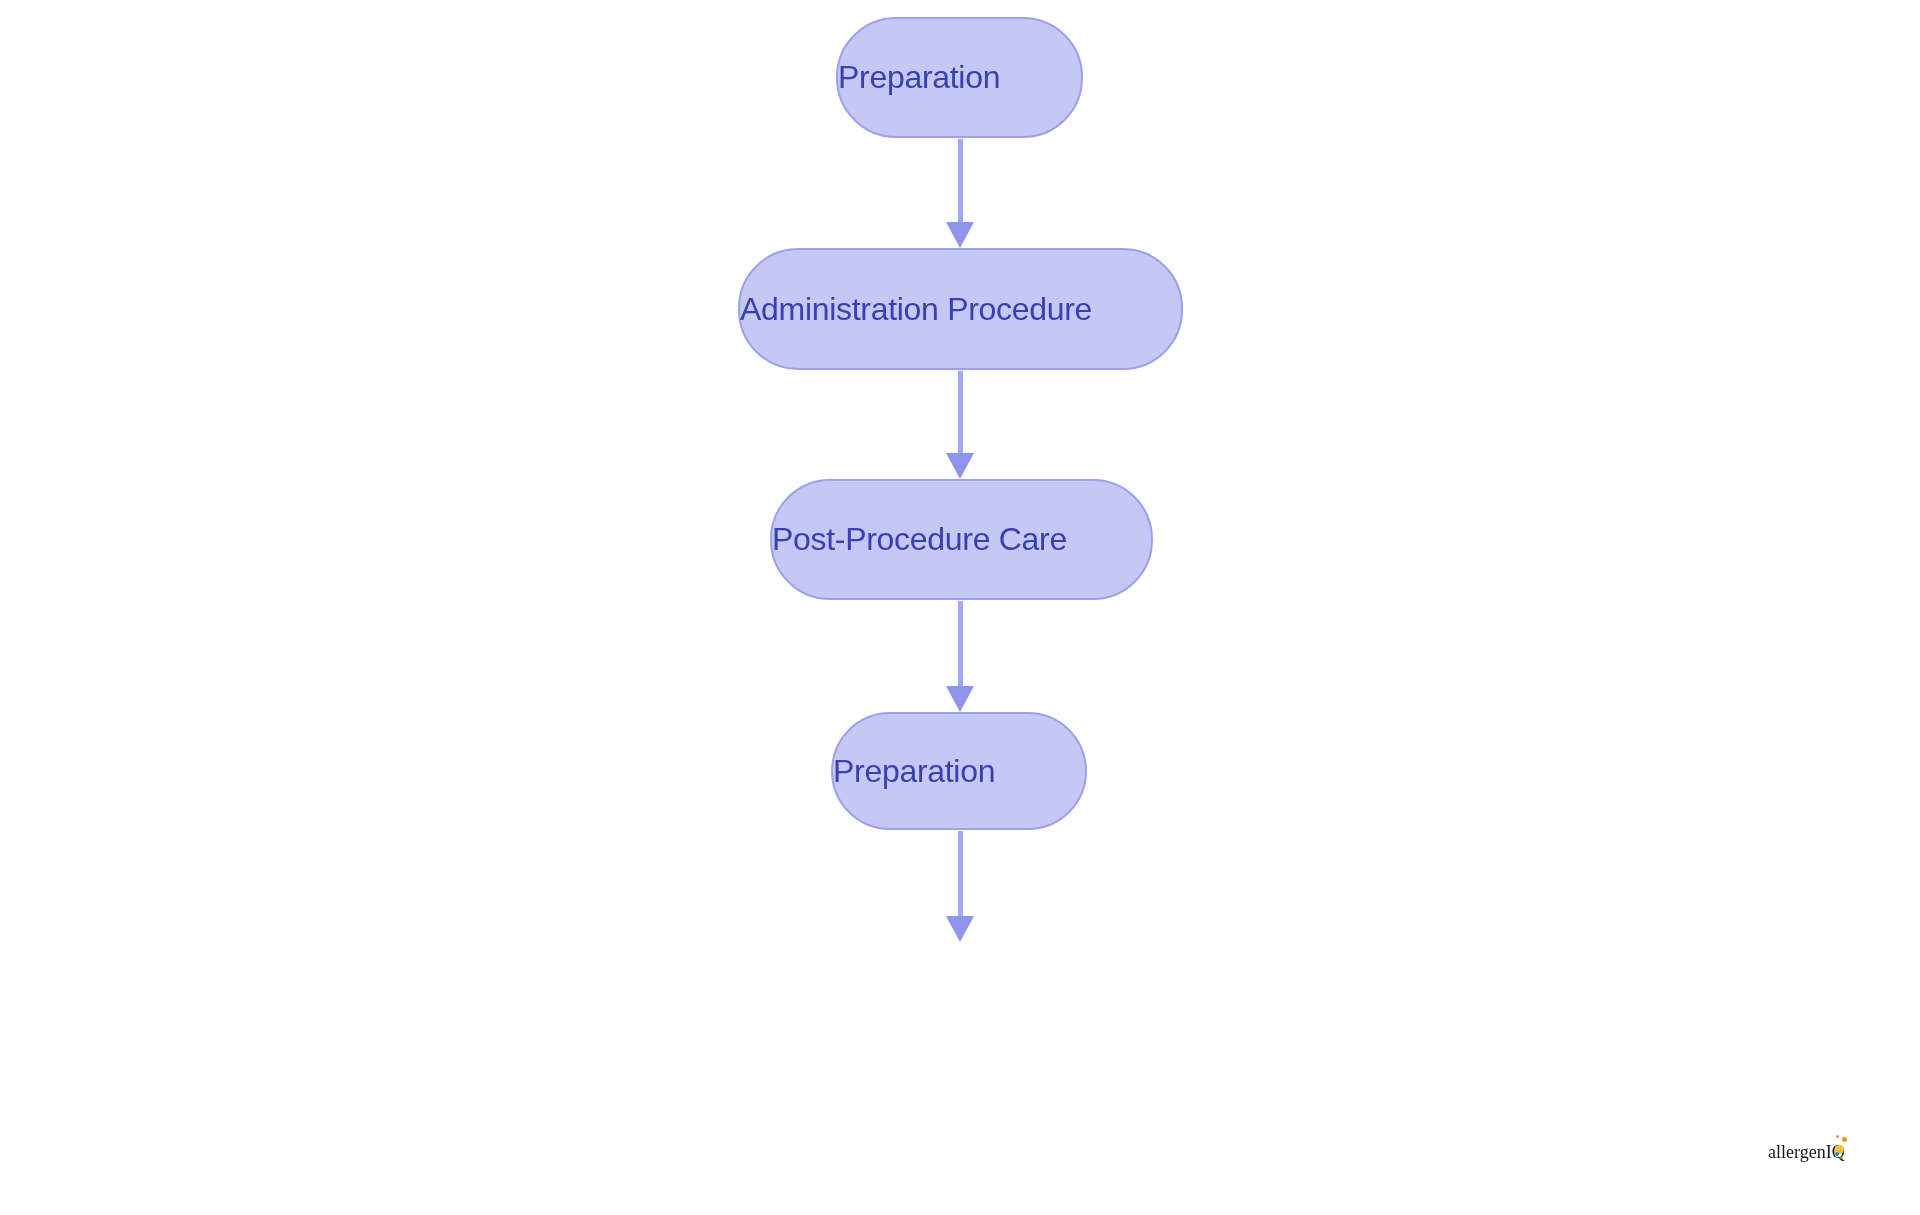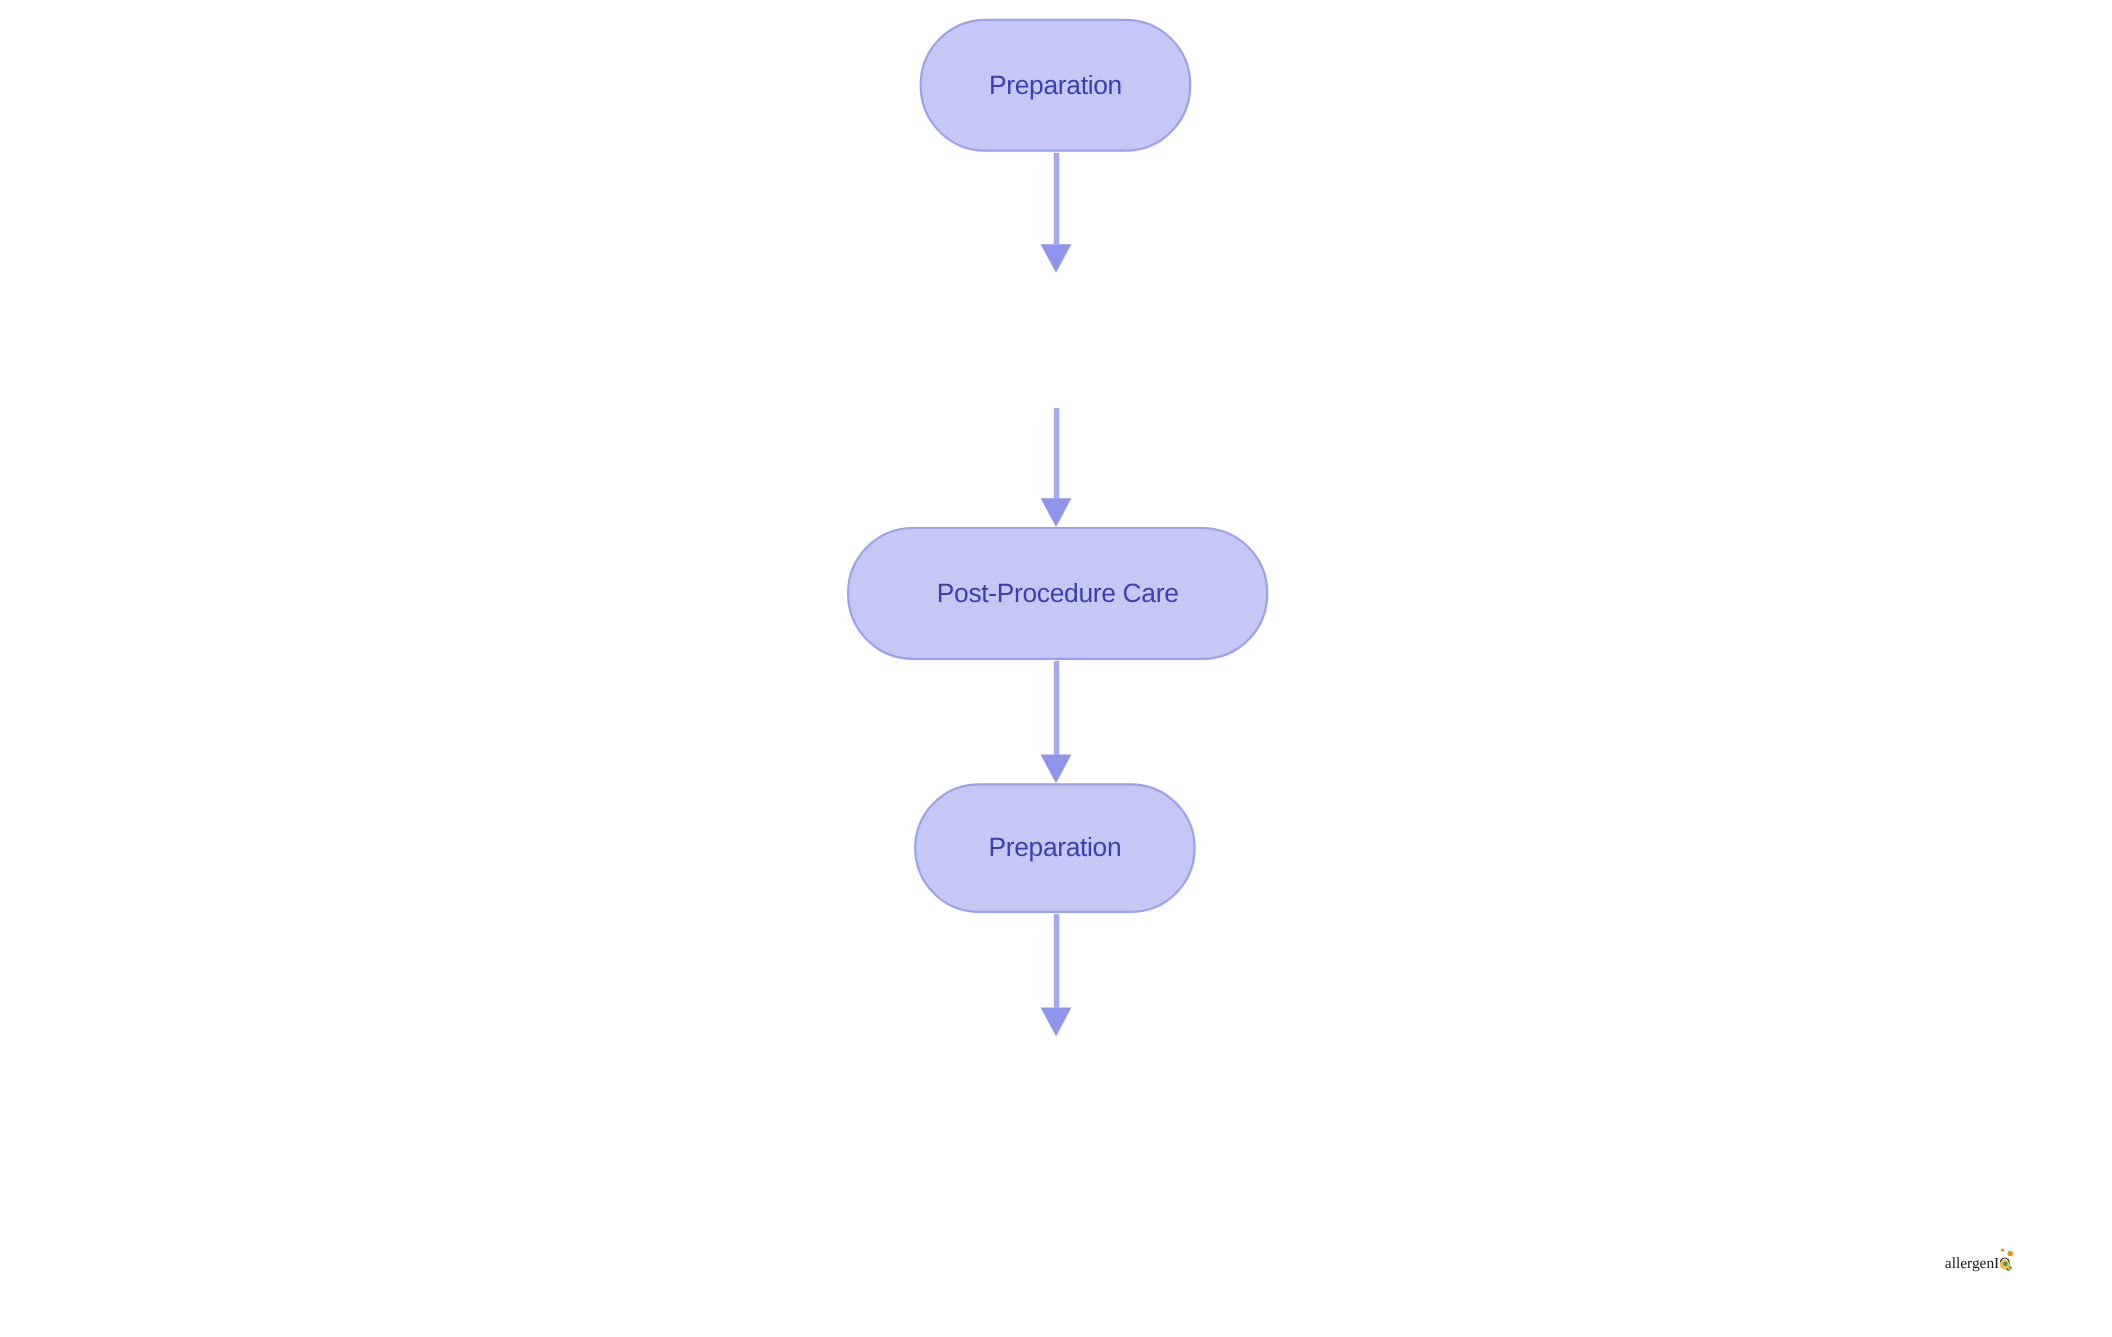--- a/index.html
+++ b/index.html
@@ -25,23 +25,23 @@
     overflow: hidden;
     font-family: "Liberation Sans", sans-serif;
   }
   .node {
     position: absolute;
     background: var(--node-fill);
     border: 2px solid var(--node-border);
     border-radius: 60px;
     display: flex;
     align-items: center;
-    justify-content: center;
+    justify-content: flex-start;
     color: var(--node-text);
-    font-size: 24px;
+    font-size: 32px;
     letter-spacing: -0.3px;
     white-space: nowrap;
   }
   .node-1 { left: 836px; top: 17px;  width: 247px; height: 121px; }
   .node-2 { left: 738px; top: 248px; width: 445px; height: 122px; }
   .node-3 { left: 770px; top: 479px; width: 383px; height: 121px; }
   .node-4 { left: 831px; top: 712px; width: 256px; height: 118px; }
   .node-5 { left: 848px; top: 942px; width: 227px; height: 118px; }
 
   .arrow {
@@ -67,21 +67,21 @@
   .arrow-1 { top: 139px; height: 109px; }
   .arrow-2 { top: 371px; height: 108px; }
   .arrow-3 { top: 601px; height: 111px; }
   .arrow-4 { top: 831px; height: 111px; }
 
   .watermark {
     position: absolute;
     left: 1768px;
     top: 1142px;
     font-family: "Liberation Serif", serif;
-    font-size: 14px;
+    font-size: 18px;
     color: var(--logo-text);
     display: flex;
     align-items: baseline;
   }
   .logo-q {
     position: relative;
     display: inline-block;
   }
   .logo-dot {
     position: absolute;
@@ -100,20 +100,23 @@
 
   <div class="node node-1">
     <span>Preparation</span>
   </div>
 
   <div class="arrow arrow-1">
     <div class="stem"></div>
     <div class="head"></div>
   </div>
 
+  <div class="node node-2">
+    <span>Administration Procedure</span>
+  </div>
 
   <div class="arrow arrow-2">
     <div class="stem"></div>
     <div class="head"></div>
   </div>
 
   <div class="node node-3">
     <span>Post-Procedure Care</span>
   </div>
 

